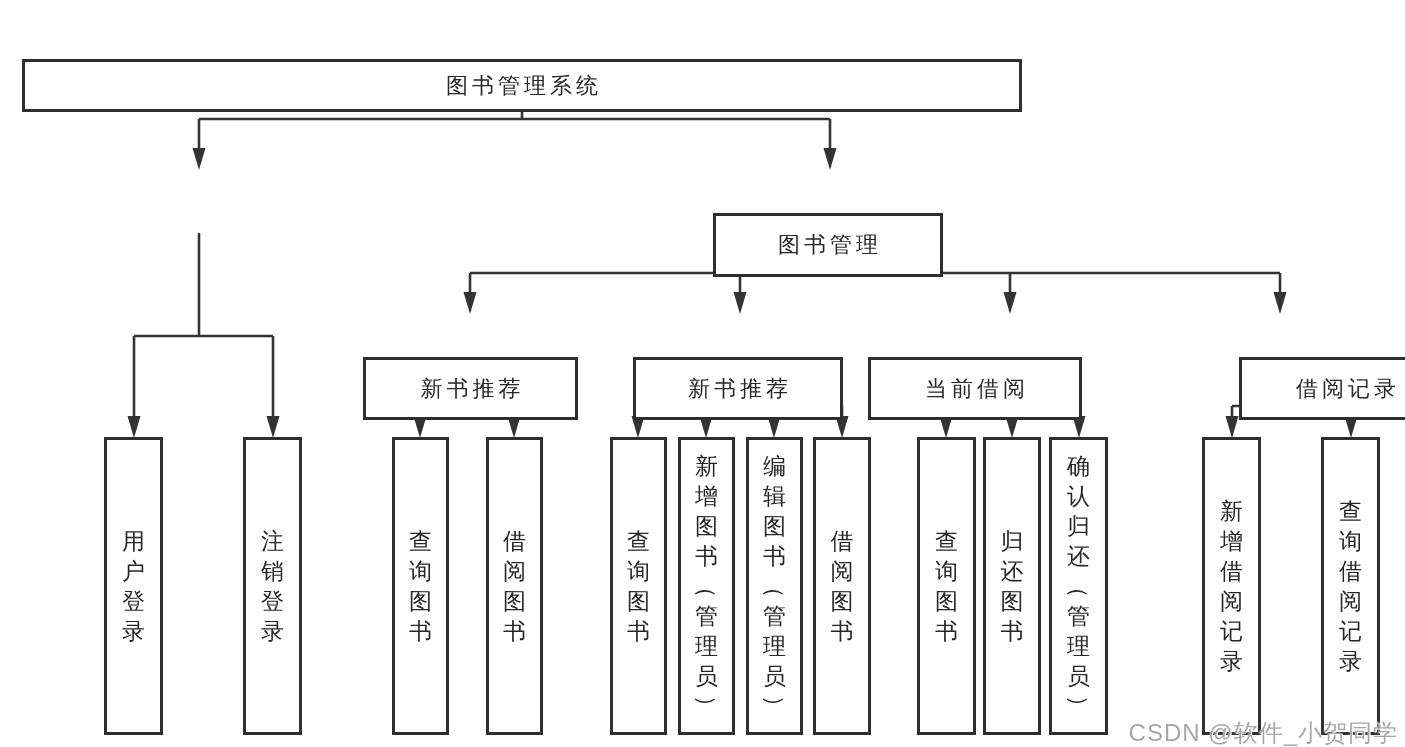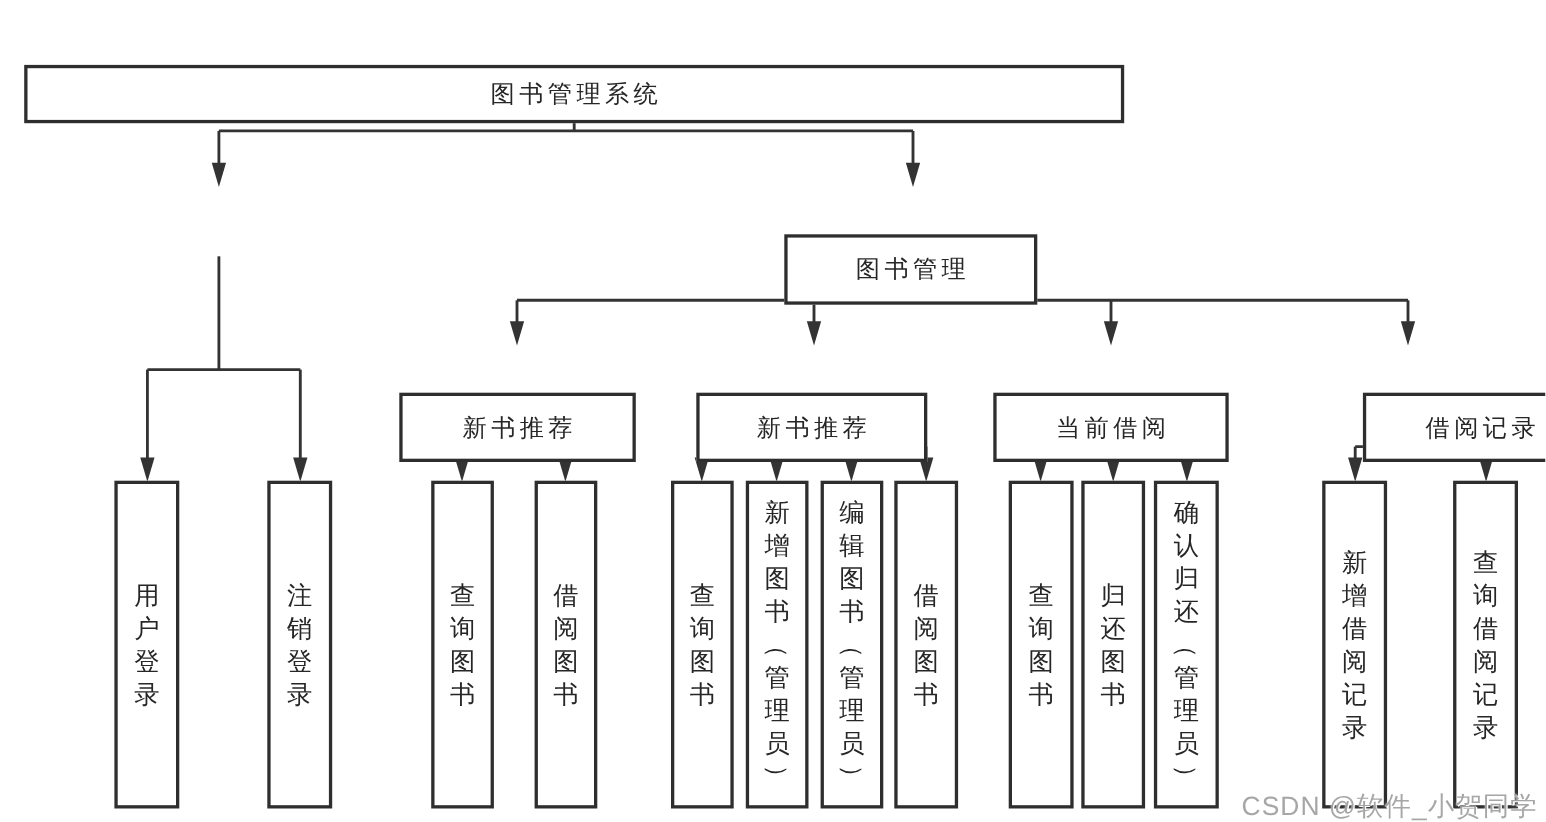--- a/index.html
+++ b/index.html
@@ -140,21 +140,21 @@
     <path class="wire" d="M1351,406 V418"></path>
     <path class="arrowhead" d="M1344.5,416 h13 L1351,438 Z"></path>
   </svg>
 
   <div class="box h" style="left:22px; top:15px; width:1000px; height:53px;">图书管理系统</div>
 
   <div class="box h" style="left:713px; top:169px; width:230px; height:64px;">图书管理</div>
 
   <div class="box h" style="left:363px; top:313px; width:215px; height:63px;">新书推荐</div>
   <div class="box h" style="left:633px; top:313px; width:210px; height:63px;">新书推荐</div>
-  <div class="box h" style="left:903px; top:313px; width:214px; height:63px;">当前借阅</div>
+  <div class="box h" style="left:868px; top:313px; width:214px; height:63px;">当前借阅</div>
   <div class="box h" style="left:1239px; top:313px; width:214px; height:63px;">借阅记录</div>
 
   <div class="box v" style="left:104px; top:437px; width:59px; height:298px;">
       <span>用</span>
       <span>户</span>
       <span>登</span>
       <span>录</span>
     </div>
   <div class="box v" style="left:243px; top:437px; width:59px; height:298px;">
       <span>注</span>

